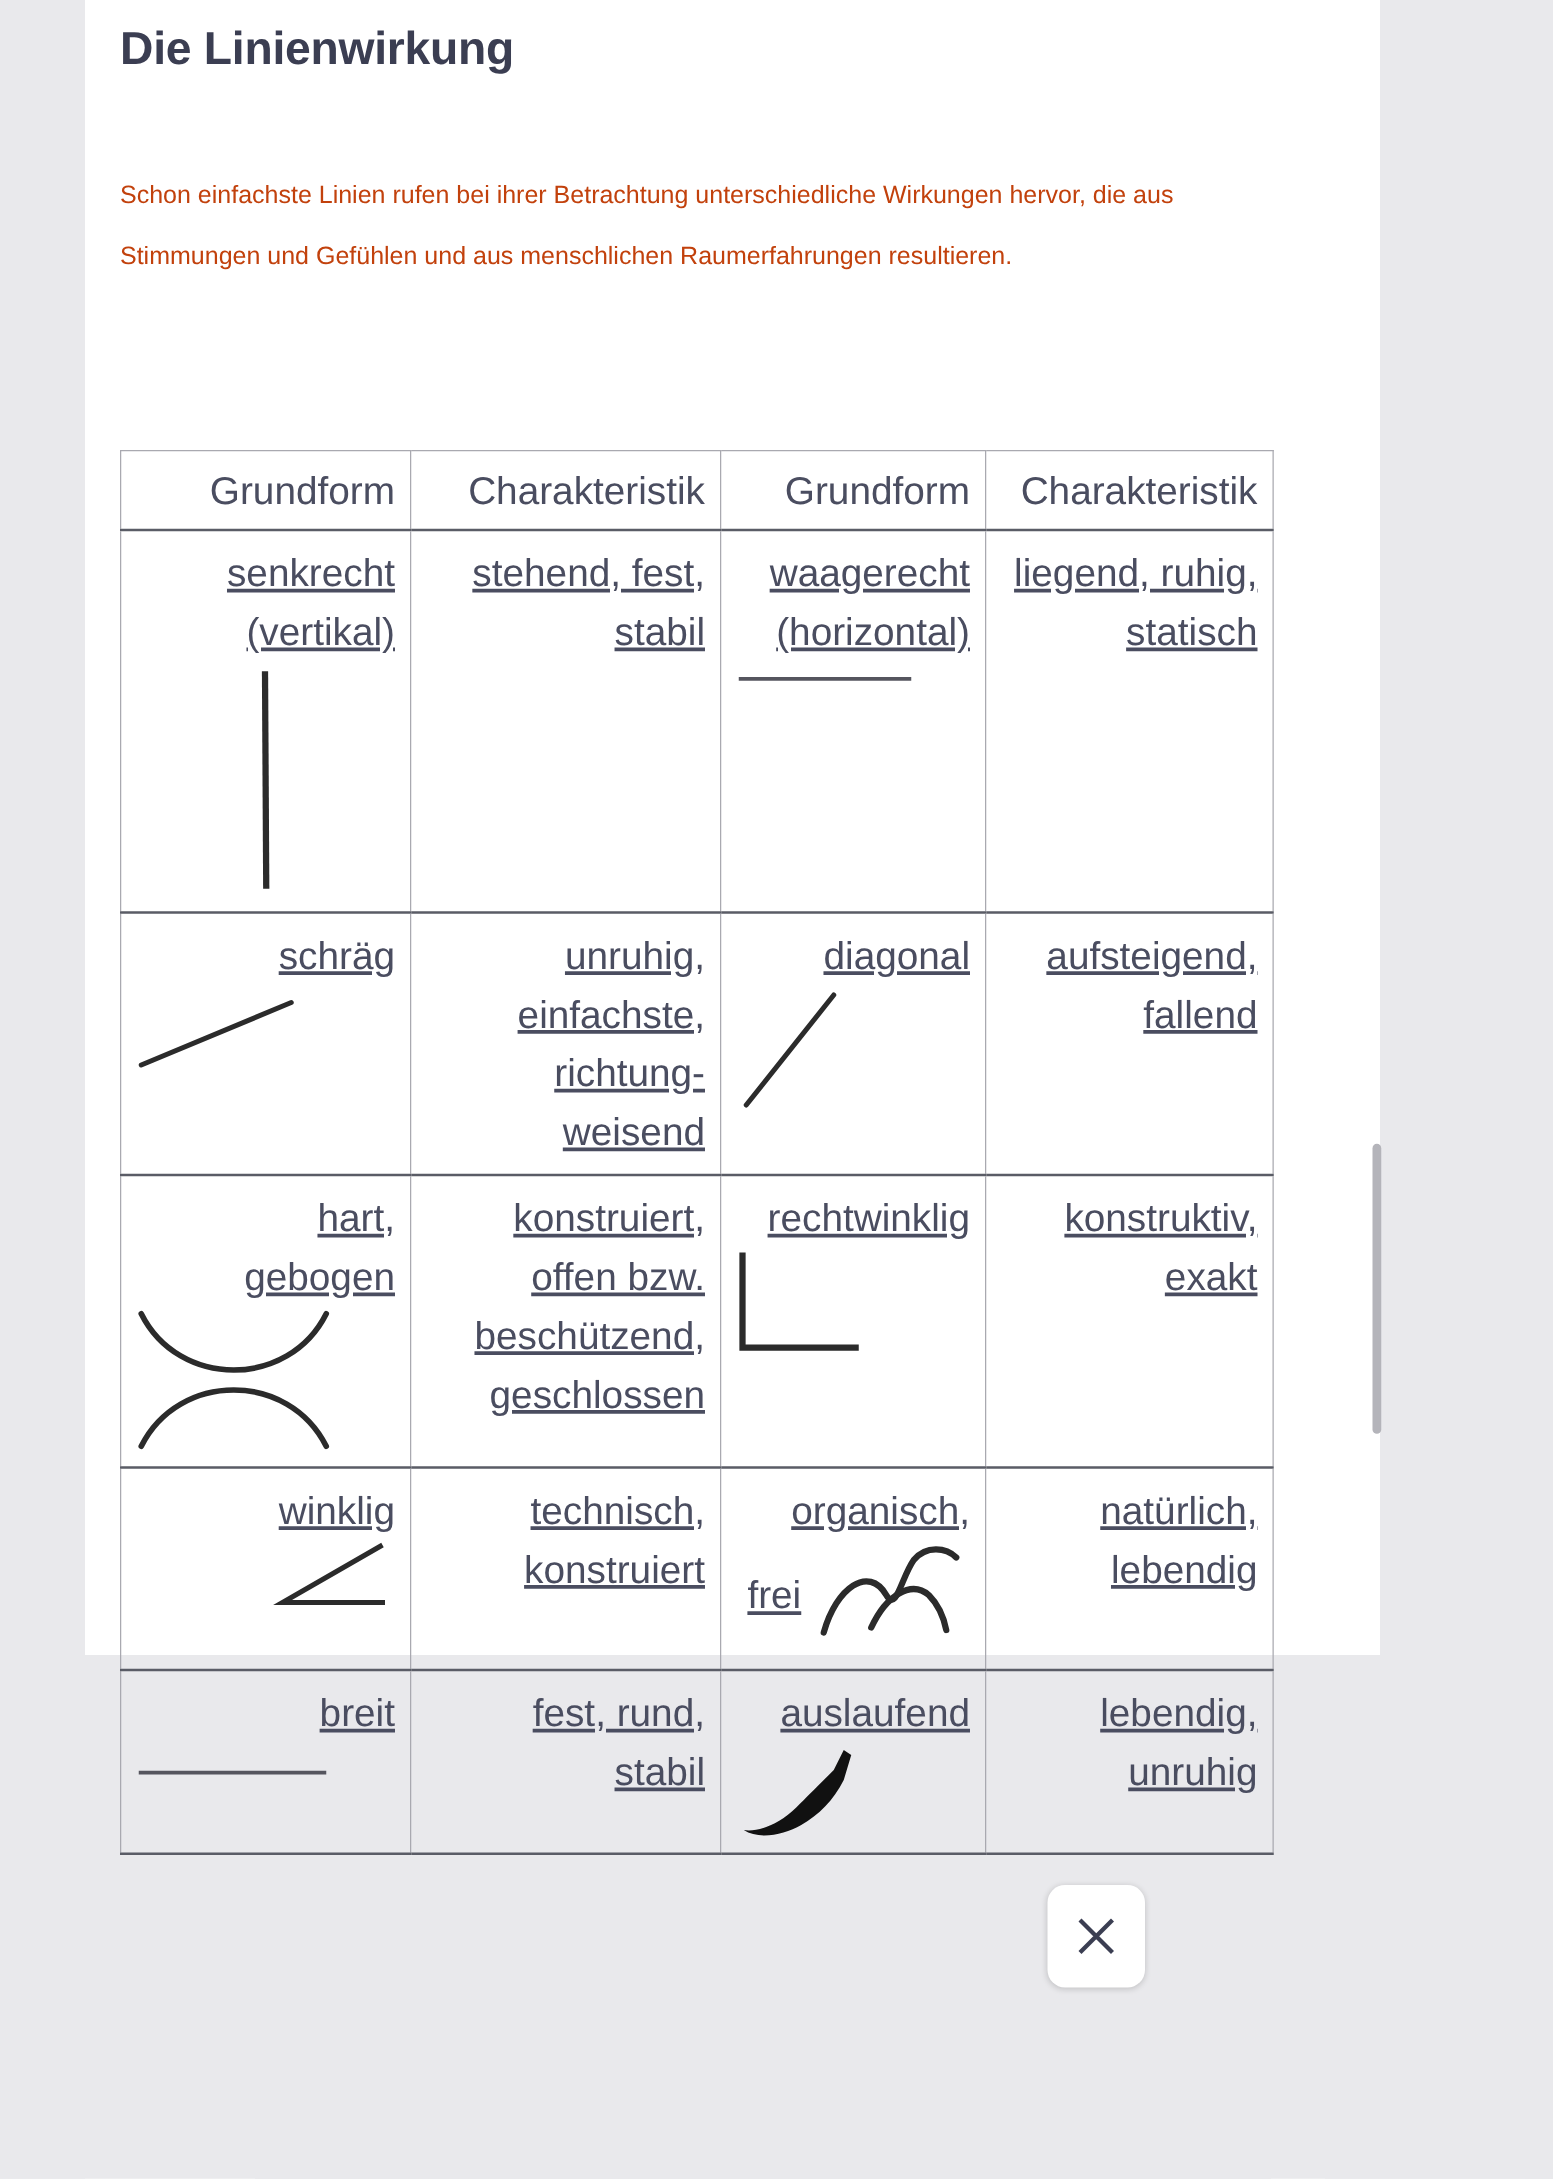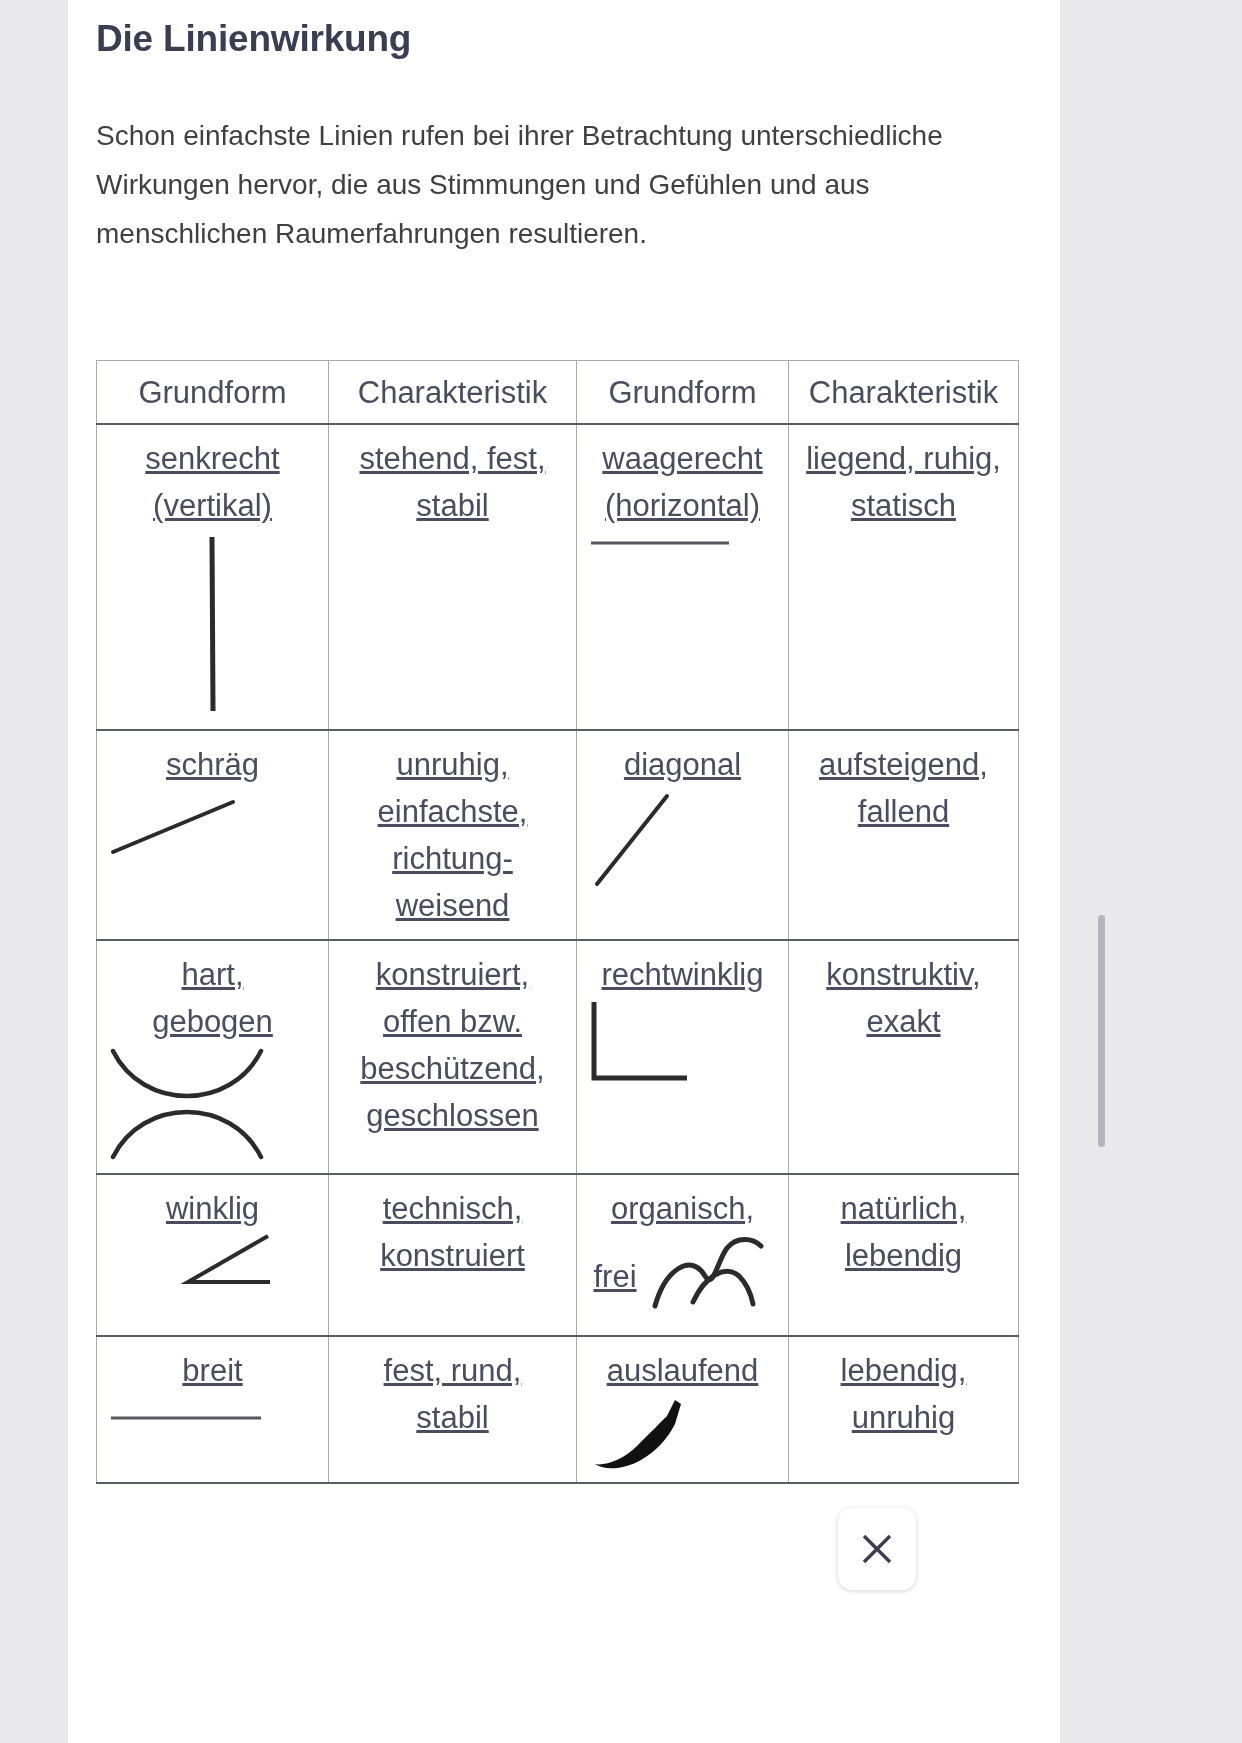--- a/index.html
+++ b/index.html
@@ -3,46 +3,47 @@
 <meta charset="utf-8">
 <style>
   html,body{margin:0;padding:0;}
   body{
     width:1242px;height:1743px;
     background:#e9e9ec;
     font-family:"Liberation Sans","DejaVu Sans",sans-serif;
     overflow:hidden;position:relative;
   }
   .page{
-    position:absolute;left:68px;top:0;width:992px;height:1743px;
+    position:absolute;left:68px;top:0;width:992px;height:1324px;
     background:#ffffff;
+    padding-left:44px;
   }
   .left-gutter{position:absolute;left:0;top:0;width:68px;height:1743px;background:#e9e9ec;}
   .right-gutter{position:absolute;left:1060px;top:0;width:182px;height:1743px;background:#e9e9ec;}
 
   .title{
     position:absolute;left:28px;top:18px;width:900px;
     font-size:37px;font-weight:bold;color:#3b3e52;
     letter-spacing:-0.2px;
   }
   .intro{
-    position:absolute;left:28px;top:111px;width:912px;
-    font-size:28px;line-height:49px;color:#404040;font-weight:400;
+    position:absolute;left:28px;top:132px;width:912px;
+    font-size:20px;line-height:49px;color:#c2410c;font-weight:400;
   }
 
   table.lw{
     position:absolute;left:28px;top:360px;
     width:922px;border-collapse:collapse;table-layout:fixed;
   }
   table.lw td,table.lw th{
     border:1px solid #a9a9b0;
     vertical-align:top;
     padding:10px 12px 10px 12px;
     font-size:31px;line-height:47px;
-    color:#4a4d60;font-weight:400;text-align:center;
+    color:#4a4d60;font-weight:400;text-align:right;
   }
   table.lw thead th{
     border-bottom:2px solid #5a5c66;
     height:48px;padding-top:8px;padding-bottom:6px;
   }
   table.lw tbody tr td{border-bottom:2px solid #5a5c66;text-decoration:underline;}
   col.c1{width:232px;}
   col.c2{width:248px;}
   col.c3{width:212px;}
   col.c4{width:230px;}

